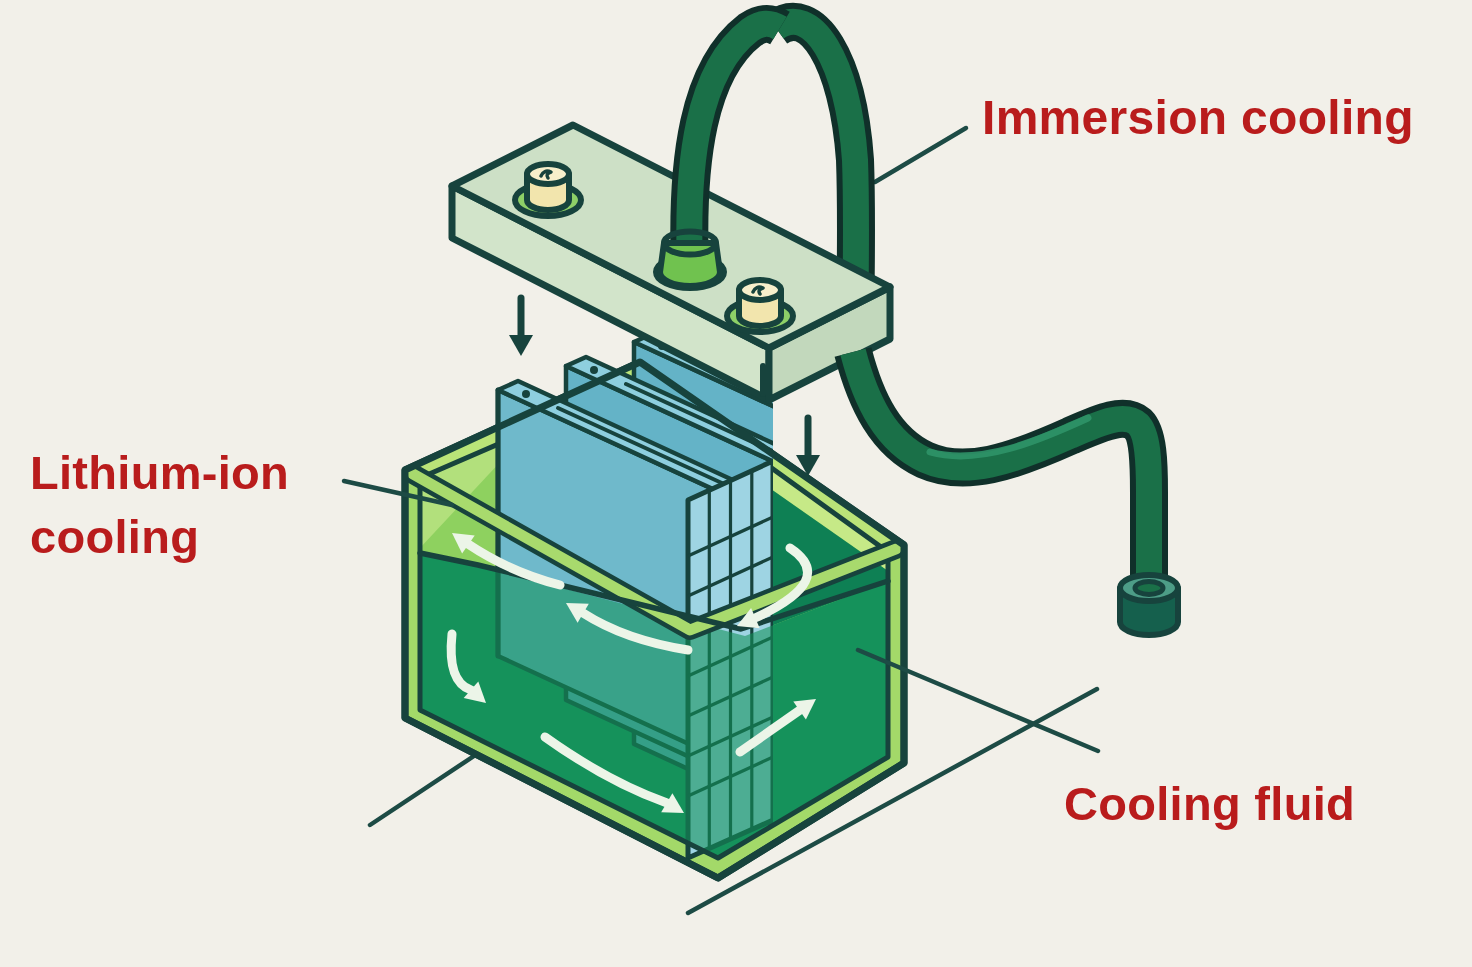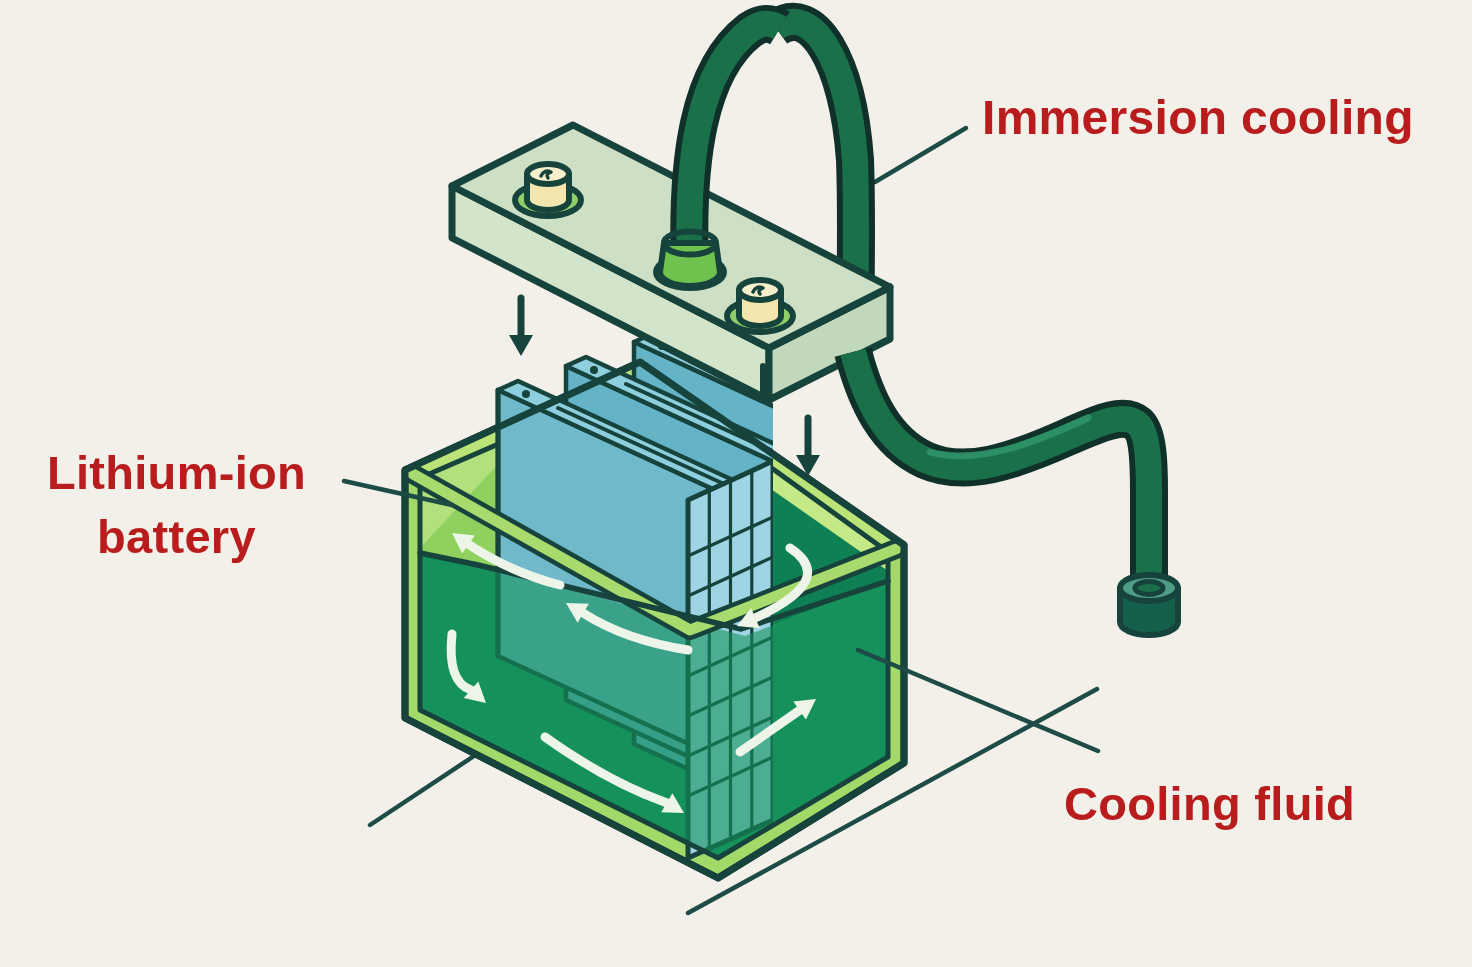--- a/index.html
+++ b/index.html
@@ -2,21 +2,21 @@
 <html><head>
 <meta charset="utf-8">
 <style>
   html,body{margin:0;padding:0;background:#f2f0e9;}
   .stage{position:relative;width:1472px;height:967px;overflow:hidden;
          background:#f2f0e9;font-family:"Liberation Sans",sans-serif;}
   .stage svg{position:absolute;left:0;top:0;}
   .lbl{position:absolute;color:#b91c1c;font-weight:600;letter-spacing:.3px;
        white-space:nowrap;}
   .lbl-immersion{left:982px;top:90px;font-size:48px;}
-  .lbl-lithium{left:30px;top:441px;width:293px;text-align:center;
+  .lbl-lithium{left:30px;top:441px;width:293px;text-align:left;
                font-size:47px;line-height:64px;}
   .lbl-cooling{left:1064px;top:776px;font-size:47px;text-align:center;}
 
   
   .ol{stroke:#17433d;stroke-linejoin:round;stroke-linecap:round;}
   .w7{stroke-width:7;} .w5{stroke-width:5;} .w4{stroke-width:4.5;}
   .nofill{fill:none;}
   .leader{stroke:#1d4b45;stroke-width:4.5;stroke-linecap:round;}
   .flow{stroke:#ecf5e8;stroke-width:9;fill:none;stroke-linecap:round;}
   .flowhead{fill:#ecf5e8;stroke:none;}
@@ -193,16 +193,16 @@
   <g>
     <path class="ol" stroke-width="6" fill="#15604d" d="M1120,588 L1120,622 A29,13 0 0 0 1178,622 L1178,588 Z"></path>
     <ellipse class="ol" stroke-width="6" cx="1149" cy="588" rx="29" ry="13" fill="#4d9d87"></ellipse>
     <ellipse class="ol" stroke-width="5" cx="1149" cy="588" rx="14" ry="6.5" fill="#1a7048"></ellipse>
   </g>
 </svg>
 
 <div class="lbl lbl-immersion">Immersion cooling</div>
 <div class="lbl lbl-lithium">
   <div>Lithium-ion</div>
-  <div>battery</div>
+  <div>cooling</div>
 </div>
 <div class="lbl lbl-cooling">Cooling fluid</div>
 </div>
 
 </body></html>

